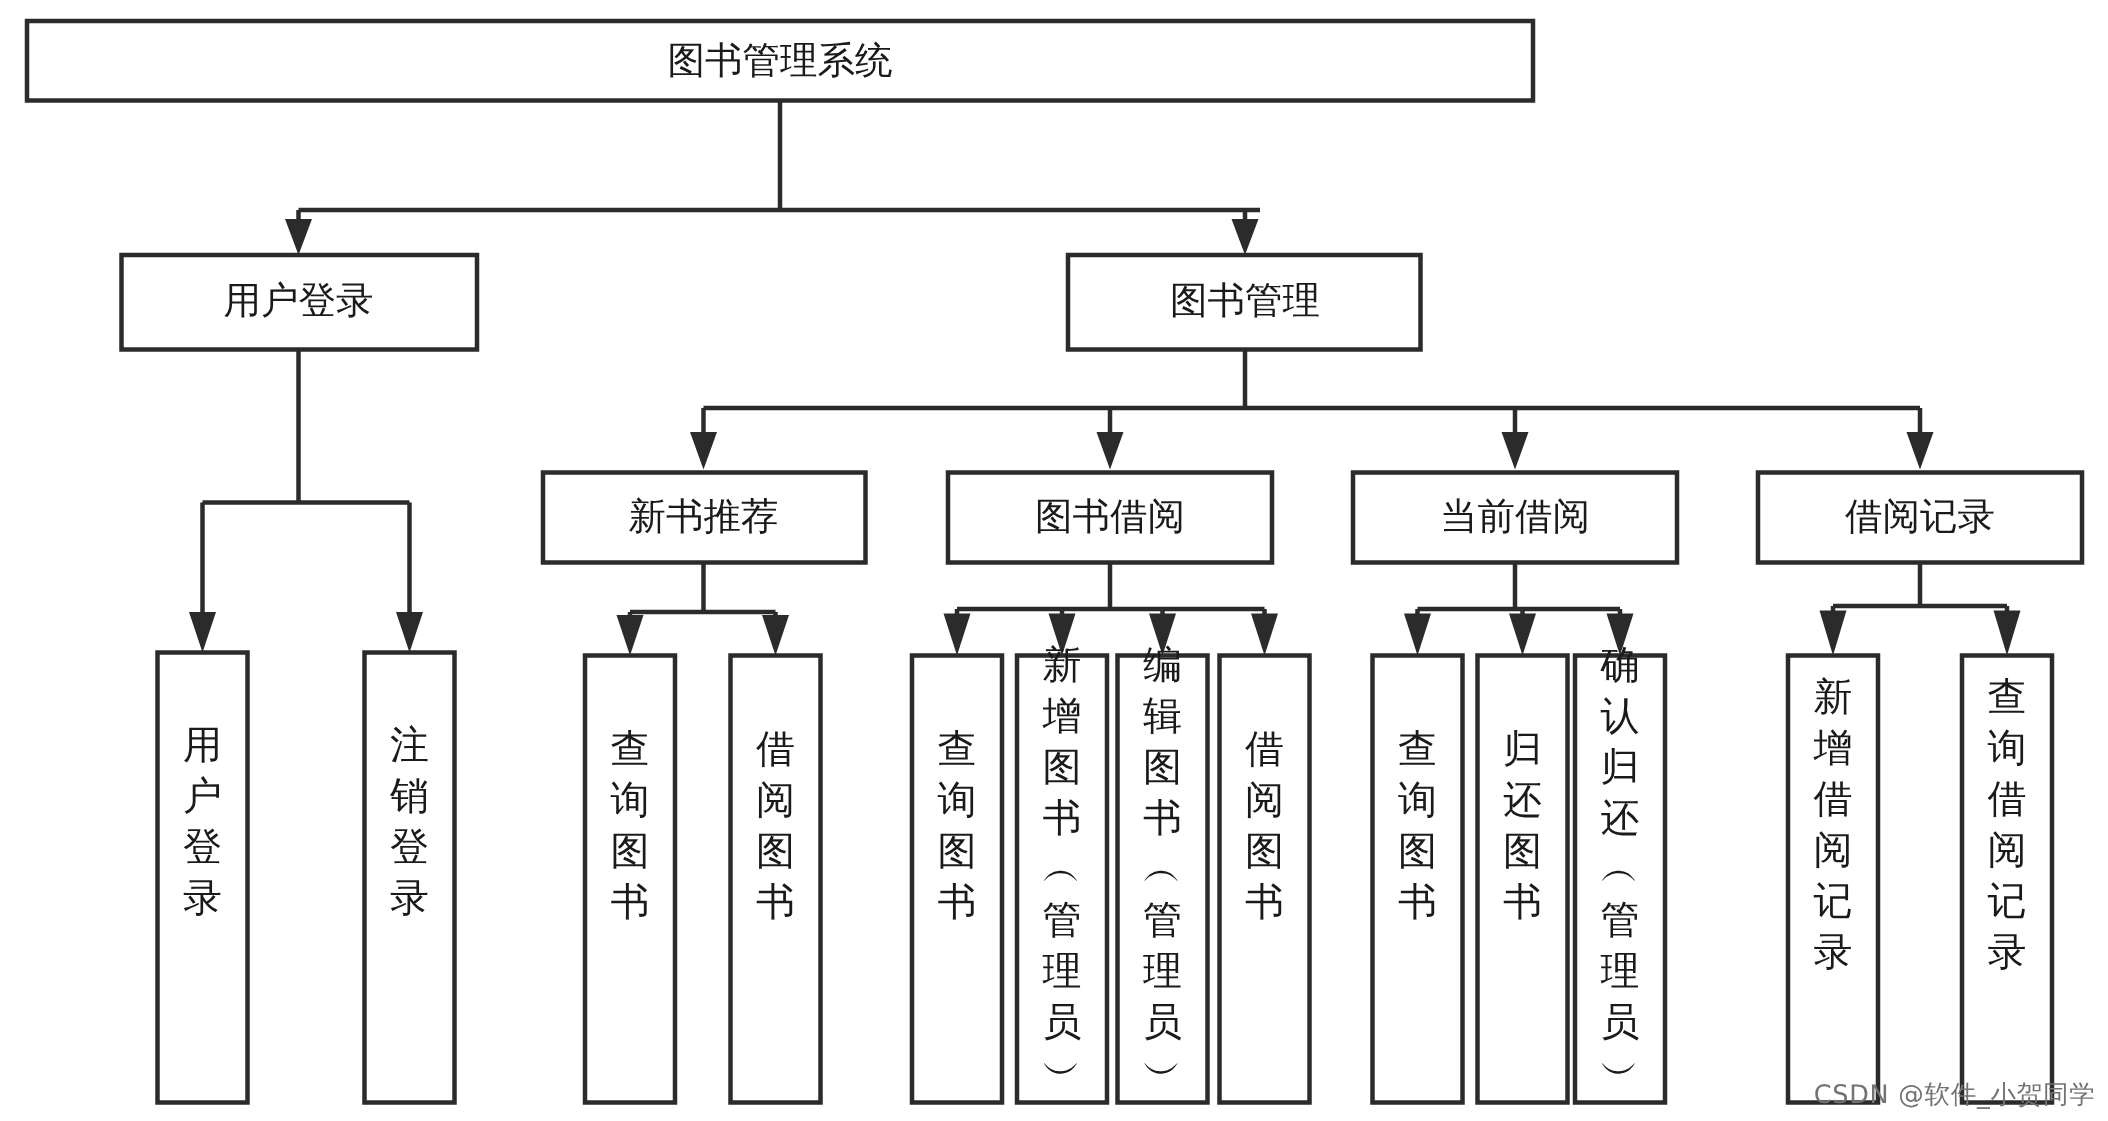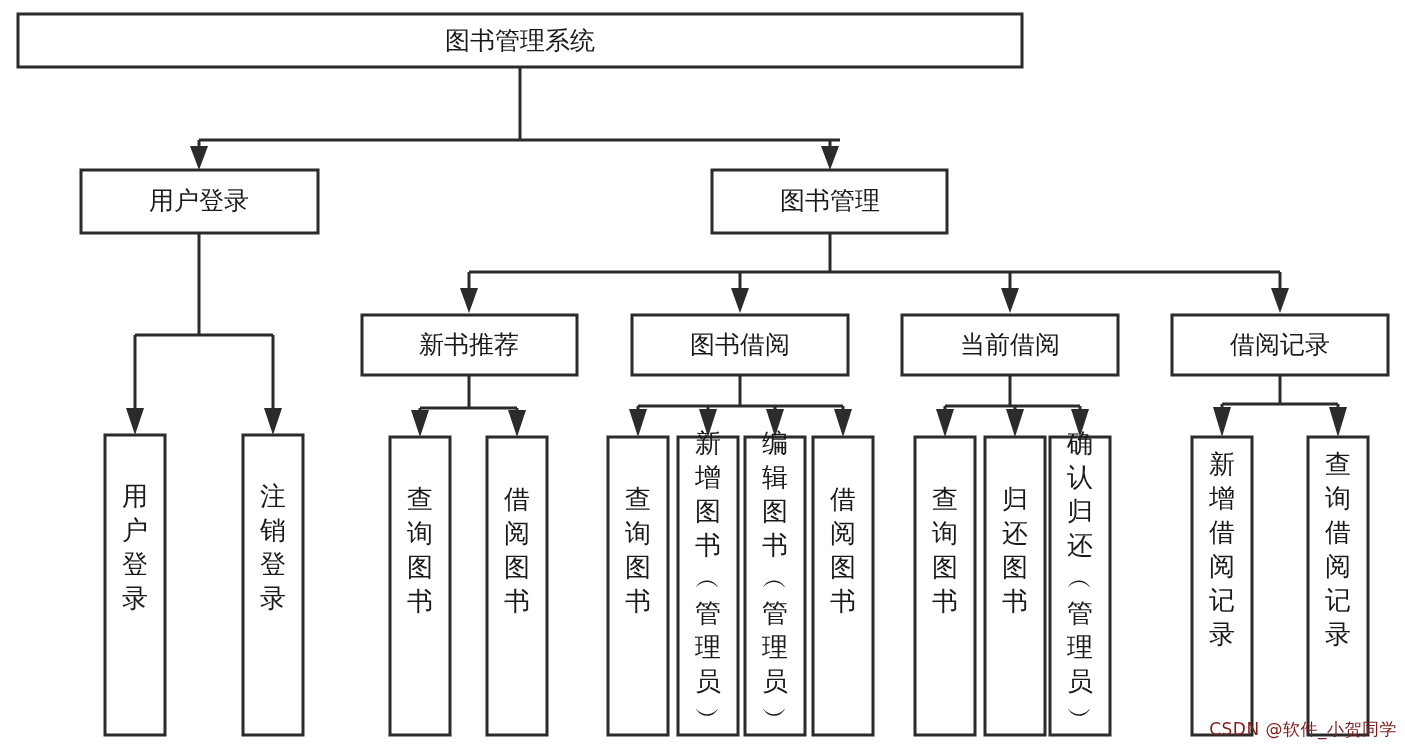--- a/index.html
+++ b/index.html
@@ -52,21 +52,21 @@
   .arrow-head {
     fill: #2b2b2b;
     stroke: none;
   }
   .watermark-text {
     position: absolute;
     right: 8px;
     bottom: 6px;
     font-family: "DejaVu Sans", "Liberation Sans", sans-serif;
     font-size: 17px;
-    color: #7f1d1d;
+    color: #737373;
     white-space: nowrap;
     letter-spacing: 0.5px;
     pointer-events: none;
     text-align: right;
   }
 </style>
 </head>
 <body>
 
 <div id="diagram-root">

